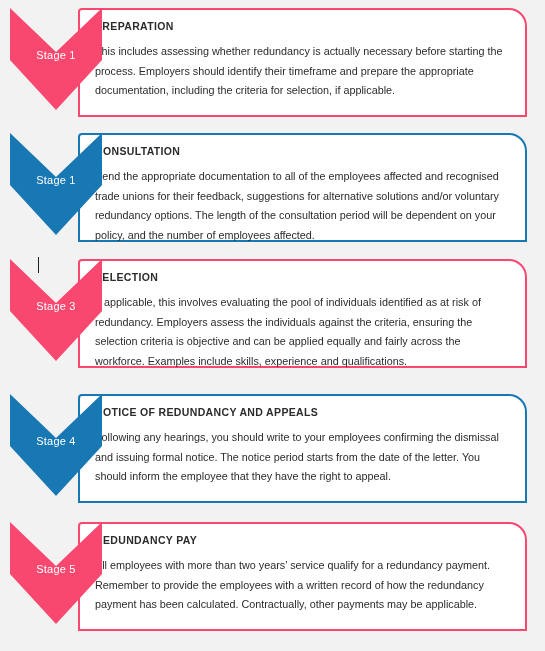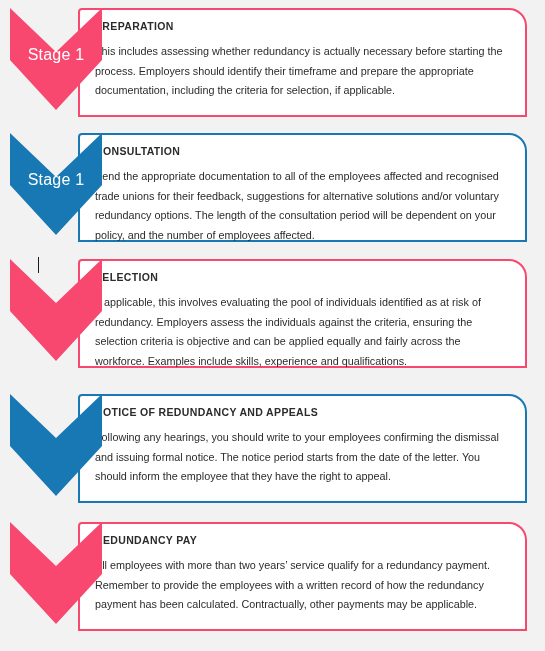--- a/index.html
+++ b/index.html
@@ -47,21 +47,21 @@
   .stage-label {
     position: absolute;
     left: 10px;
     top: 0;
     width: 92px;
     height: 110px;
     display: flex;
     align-items: center;
     justify-content: center;
     color: #ffffff;
-    font-size: 16px;
+    font-size: 11px;
     letter-spacing: .2px;
     z-index: 3;
     pointer-events: none;
   }
 
   
   .card {
     position: absolute;
     left: 78px;
     top: 8px;
@@ -152,40 +152,43 @@
         <div class="card-inner">
           <div class="card-title">SELECTION</div>
           <div class="card-body">If applicable, this involves evaluating the pool of individuals identified as at risk of redundancy. Employers assess the individuals against the criteria, ensuring the selection criteria is objective and can be applied equally and fairly across the workforce. Examples include skills, experience and qualifications.</div>
         </div>
       </div>
       <div class="arrow-wrap">
         <svg viewBox="0 0 92 110" xmlns="http://www.w3.org/2000/svg">
           <polygon points="0,8 46,52 92,8 92,60 46,110 0,60" fill="#f9486f"></polygon>
         </svg>
       </div>
+      <div class="stage-label">Stage 3</div>
     </div>
     <div class="stage blue" style="top: 386px;">
       <div class="card" style="border-color: rgb(24, 120, 180);">
         <div class="card-inner">
           <div class="card-title">NOTICE OF REDUNDANCY AND APPEALS</div>
           <div class="card-body">Following any hearings, you should write to your employees confirming the dismissal and issuing formal notice. The notice period starts from the date of the letter. You should inform the employee that they have the right to appeal.</div>
         </div>
       </div>
       <div class="arrow-wrap">
         <svg viewBox="0 0 92 110" xmlns="http://www.w3.org/2000/svg">
           <polygon points="0,8 46,52 92,8 92,60 46,110 0,60" fill="#1878b4"></polygon>
         </svg>
       </div>
+      <div class="stage-label">Stage 4</div>
     </div>
     <div class="stage pink" style="top: 514px;">
       <div class="card" style="border-color: rgb(249, 72, 111);">
         <div class="card-inner">
           <div class="card-title">REDUNDANCY PAY</div>
           <div class="card-body">All employees with more than two years’ service qualify for a redundancy payment. Remember to provide the employees with a written record of how the redundancy payment has been calculated. Contractually, other payments may be applicable.</div>
         </div>
       </div>
       <div class="arrow-wrap">
         <svg viewBox="0 0 92 110" xmlns="http://www.w3.org/2000/svg">
           <polygon points="0,8 46,52 92,8 92,60 46,110 0,60" fill="#f9486f"></polygon>
         </svg>
       </div>
+      <div class="stage-label">Stage 5</div>
     </div>
   </div>
 
 </body></html>

